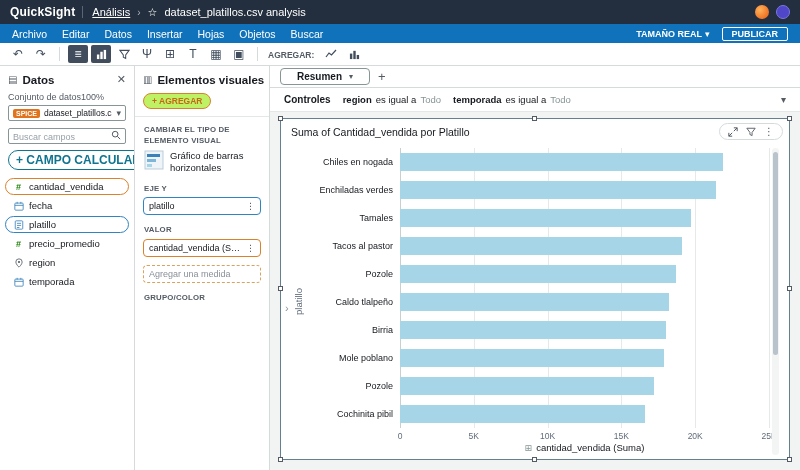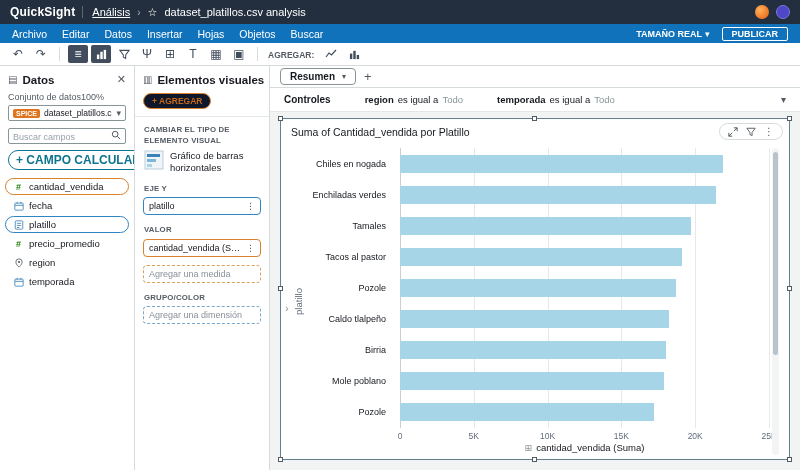--- a/index.html
+++ b/index.html
@@ -51,39 +51,39 @@
   .search input{border:none;outline:none;flex:1;font-size:9px;font-family:inherit;color:#16191f;min-width:0}
   .search input::placeholder{color:#98a1a9}
   .calc-btn{margin:1px 8px 7px;border:1px solid #0e7490;color:#0e7490;font-weight:bold;font-size:12px;border-radius:10px;padding:2px 7px;align-self:flex-start;cursor:pointer;background:#fff;white-space:nowrap}
   .field{display:flex;align-items:center;gap:5px;padding:2px 7px;margin:1px 5px;font-size:9.5px;border:1px solid transparent;border-radius:10px;cursor:pointer;white-space:nowrap}
   .field.measure-active{border-color:#d9822b}
   .field.dim-active{border-color:#3184c2}
   .f-ic{width:11px;display:flex;justify-content:center;align-items:center}
   .f-num{color:#1a8102;font-weight:bold;font-size:9px}
 
   
-  .add-btn{margin:2px 8px 7px;border:1px solid #d9822b;color:#c4681a;font-weight:bold;font-size:8.5px;border-radius:10px;padding:2px 8px;align-self:flex-start;cursor:pointer;background:#0f172a}
+  .add-btn{margin:2px 8px 7px;border:1px solid #d9822b;color:#c4681a;font-weight:bold;font-size:8.5px;border-radius:10px;padding:2px 8px;align-self:flex-start;cursor:pointer;background:#bef264}
   .divider-h{height:1px;background:#e4e7e7;margin:0 0 6px}
   .sect-label{font-size:7.8px;color:#545b64;font-weight:bold;letter-spacing:.2px;padding:2px 9px 3px;line-height:1.35}
   .vtype{display:flex;gap:6px;padding:1px 9px 8px;align-items:flex-start;cursor:pointer}
   .vtype-name{font-size:9.5px;line-height:1.25}
   .well{margin:0 8px 8px;border:1px solid #3184c2;border-radius:4px;padding:3px 5px;font-size:9px;display:flex;align-items:center;gap:4px;cursor:pointer;background:#fff}
   .well .kebab{margin-left:auto;color:#545b64}
   .well.measure{border-color:#d9822b}
   .well.ghost-measure{border:1px dashed #d9a25f;color:#8a9099}
   .well.ghost-dim{border:1px dashed #7aa7cc;color:#8a9099}
   .well-txt{white-space:nowrap;overflow:hidden;text-overflow:ellipsis}
 
   
   .content{flex:1;display:flex;flex-direction:column;min-width:0;background:#fff}
   .tabstrip{height:22px;border-bottom:1px solid #d5dbdb;display:flex;align-items:center;padding-left:10px;gap:8px}
-  .tab{border:1px solid #879596;background:#fff;padding:2px 9px;font-weight:bold;font-size:10px;display:flex;gap:7px;align-items:center;border-radius:4px;cursor:pointer}
+  .tab{border:1px solid #879596;background:#fff;padding:2px 16px;font-weight:bold;font-size:10px;display:flex;gap:7px;align-items:center;border-radius:4px;cursor:pointer}
   .tab .caret{color:#545b64;font-size:8px}
   .add-tab{font-size:13px;color:#545b64;cursor:pointer}
-  .controls{height:24px;border-bottom:1px solid #e4e7e7;display:flex;align-items:center;padding:0 14px;gap:34px}
+  .controls{height:24px;border-bottom:1px solid #e4e7e7;display:flex;align-items:center;padding:0 14px;gap:12px}
   .controls-title{font-weight:bold;font-size:10px}
   .ctrl{display:flex;gap:4px;font-size:9.5px;cursor:pointer}
   .ctrl .f{font-weight:bold}
   .ctrl .v{color:#879596}
   .controls .chev{margin-left:auto;color:#545b64;font-size:10px;cursor:pointer}
 
   
   .canvas{flex:1;background:#f2f3f3;padding:6px 10px 10px;min-height:0}
   .visual-frame{position:relative;width:100%;height:100%;background:#fff;border:1px solid #64808f;padding:7px 10px 4px;display:flex;flex-direction:column}
   .handle{position:absolute;width:5px;height:5px;background:#fff;border:1px solid #545b64;z-index:5}
@@ -97,21 +97,21 @@
   .axis-collapse{position:absolute;left:-6px;top:50%;color:#879596;font-size:11px;cursor:pointer}
   .y-axis{width:14px;display:flex;align-items:center;justify-content:center}
   .y-label{transform:rotate(-90deg);white-space:nowrap;color:#5f6b7a;font-size:9.5px}
   .plot-wrap{flex:1;display:flex;flex-direction:column;min-width:0}
   .rows-area{flex:1;position:relative;min-height:0}
   .grid-overlay{position:absolute;top:0;bottom:0;left:95px;right:0}
   .gridline{position:absolute;top:0;bottom:0;width:1px;background:#e7e9e9}
   .gridline.zero{background:#c9cfcf}
   .bar-rows{position:relative;height:100%;display:flex;flex-direction:column}
   .bar-row{flex:1;display:flex;align-items:center;min-height:0}
-  .bar-label{width:95px;padding-right:14px;text-align:right;font-size:9px;color:#16191f;white-space:nowrap}
+  .bar-label{width:95px;padding-right:7px;text-align:right;font-size:9px;color:#16191f;white-space:nowrap}
   .bar-track{flex:1;height:62%;max-height:18px;position:relative}
   .bar{height:100%;background:#a6d5e8}
   .x-ticks{height:13px;position:relative;margin-left:95px}
   .tick{position:absolute;transform:translateX(-50%);font-size:8.5px;color:#5f6b7a;top:3px}
   .x-axis-title{text-align:center;font-size:9.5px;color:#16191f;padding:1px 0 2px 95px;display:flex;justify-content:center;gap:4px;align-items:center}
   .x-axis-title .fi{color:#879596;font-size:9px}
   .scrollbar{width:7px;margin-left:3px;position:relative;background:#f3f4f4;border-radius:4px;align-self:stretch}
   .thumb{position:absolute;top:4px;left:1px;right:1px;height:66%;background:#b9c3cb;border-radius:4px;cursor:grab}
 </style>
 </head>
@@ -291,23 +291,20 @@
     </div>
     <div class="sect-label">VALOR</div>
     <div class="well measure">
       <span class="well-txt">cantidad_vendida (Suma)</span>
       <span class="kebab">⋮</span>
     </div>
     <div class="well ghost-measure">
       <span class="well-txt">Agregar una medida</span>
     </div>
     <div class="sect-label">GRUPO/COLOR</div>
-    <div class="well ghost-dim">
-      <span class="well-txt">Agregar una dimensión</span>
-    </div>
   </aside>
 
   <section class="content">
     <div class="tabstrip">
       <span class="tab">
         <span>Resumen</span>
         <span class="caret">▾</span>
       </span>
       <span class="add-tab">+</span>
     </div>
@@ -414,20 +411,26 @@
                   <div class="bar-row">
                     <div class="bar-label">Mole poblano</div>
                     <div class="bar-track">
                       <div class="bar" style="width: 71.6%; background: rgb(166, 213, 232);"></div>
                     </div>
                   </div>
                   <div class="bar-row">
                     <div class="bar-label">Pozole</div>
                     <div class="bar-track">
                       <div class="bar" style="width: 68.8%; background: rgb(166, 213, 232);"></div>
+                    </div>
+                  </div>
+                  <div class="bar-row">
+                    <div class="bar-label">Cochinita pibil</div>
+                    <div class="bar-track">
+                      <div class="bar" style="width: 66.4%; background: rgb(166, 213, 232);"></div>
                     </div>
                   </div>
                 </div>
             </div>
             <div class="x-ticks">
                 <span class="tick" style="left: 0%;">0</span>
                 <span class="tick" style="left: 20%;">5K</span>
                 <span class="tick" style="left: 40%;">10K</span>
                 <span class="tick" style="left: 60%;">15K</span>
                 <span class="tick" style="left: 80%;">20K</span>

